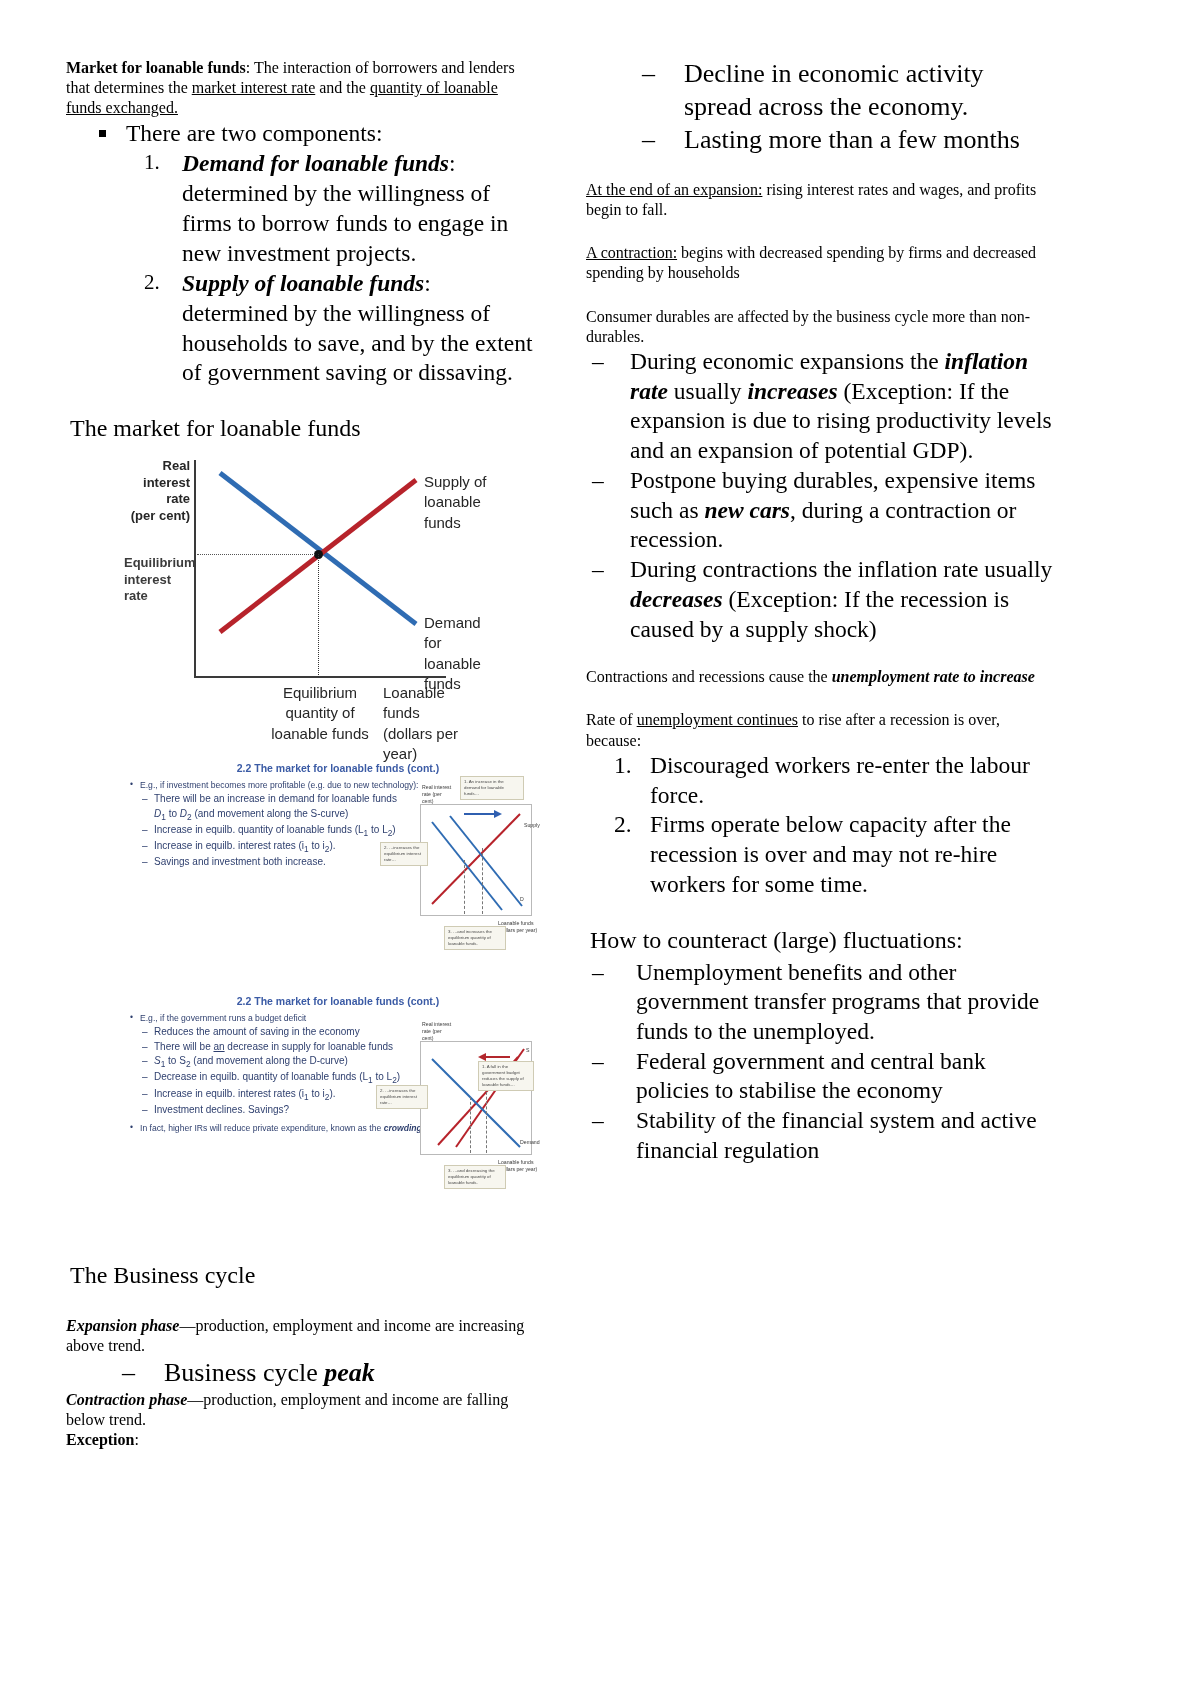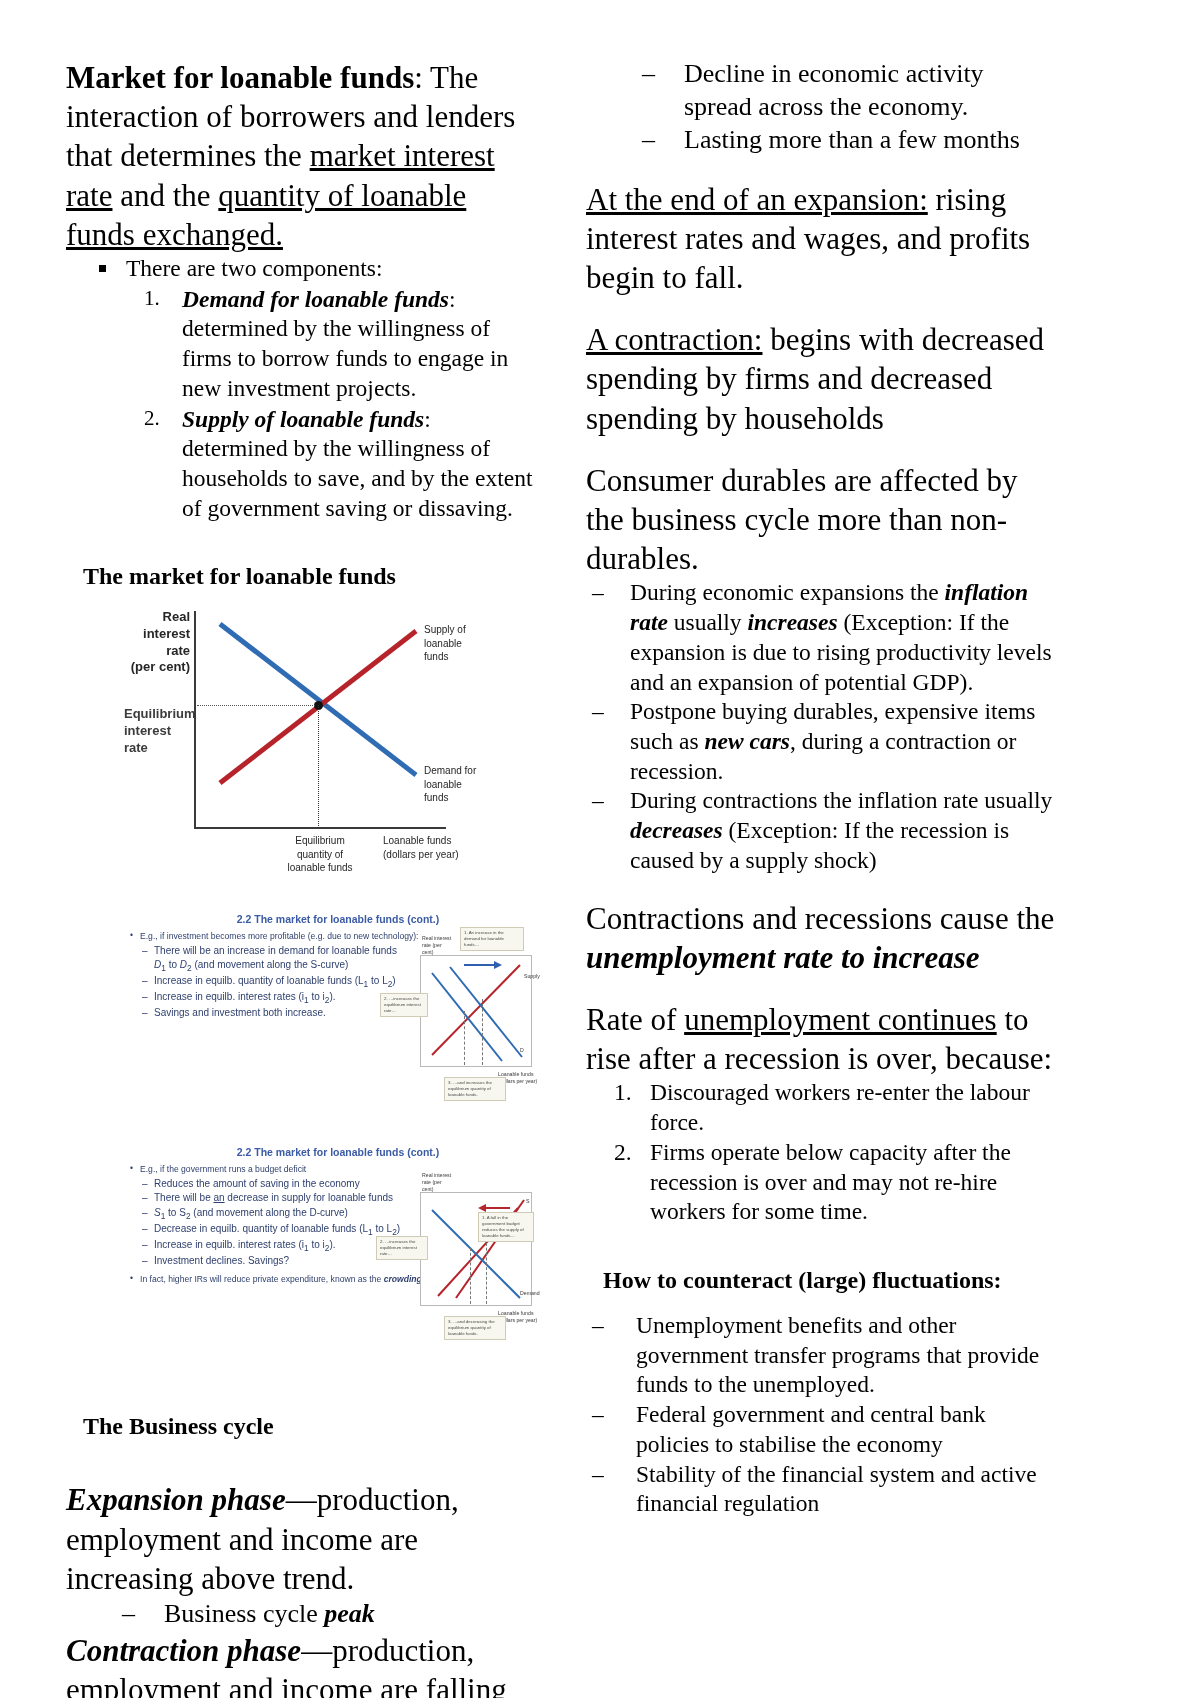--- a/index.html
+++ b/index.html
@@ -15,21 +15,21 @@
     position:relative;
     width:1200px;height:1698px;
     box-sizing:border-box;
     padding:58px 62px 40px 66px;
   }
   .cols{display:flex;gap:52px;align-items:flex-start;}
   .col{width:468px;}
   .col-right{width:470px;}
 
   p,ul,ol{margin:0;}
-  .blk{font-size:31px;line-height:1.265;}
+  .blk{font-size:16px;line-height:1.265;}
   .bold{font-weight:bold;}
   .u{text-decoration:underline;}
   .bi{font-weight:bold;font-style:italic;}
   .spacer{height:23px;}
 
   
   .lvl-sq{margin:0;padding:0;list-style:none;}
   .lvl-sq>li{
     position:relative;padding-left:60px;font-size:23.5px;line-height:1.265;
   }
@@ -63,33 +63,33 @@
   .lvl-dash2>li:before{
     content:"\2013";position:absolute;left:6px;top:0;
   }
 
   .lvl-num2{margin:0;padding:0;list-style:none;}
   .lvl-num2>li{
     position:relative;padding-left:64px;font-size:23.5px;line-height:1.265;
   }
   .lvl-num2>li .num{position:absolute;left:28px;top:0;}
 
-  .head{font-size:24px;font-weight:bold;margin:17px;}
+  .head{font-size:24px;font-weight:normal;margin:4px;}
 
   
   .fig1{position:relative;width:390px;height:262px;margin:14px 0 0 62px;}
   .fig1 .plot{
     position:absolute;left:66px;top:4px;width:250px;height:216px;
     border-left:2.5px solid #3a3a3a;border-bottom:2.5px solid #3a3a3a;
   }
   .axlab{position:absolute;font-family:"Liberation Sans","DejaVu Sans",sans-serif;
     font-size:13px;font-weight:bold;color:#262626;line-height:1.28;}
   .axlab.thin{font-weight:bold;color:#3b3b3b;}
   .curvelab{position:absolute;font-family:"Liberation Sans","DejaVu Sans",sans-serif;
-    font-size:10px;color:#262626;line-height:1.35;}
+    font-size:15px;color:#262626;line-height:1.35;}
   .dot{position:absolute;width:9px;height:9px;border-radius:50%;background:#111;}
   .dashh{position:absolute;border-top:1.6px dotted #555;}
   .dashv{position:absolute;border-left:1.6px dotted #333;}
 
   
   .slide{position:relative;width:420px;margin:18px 0 0 62px;
     font-family:"Liberation Sans","DejaVu Sans",sans-serif;color:#2b3b7d;}
   .slide .stitle{font-size:10.5px;font-weight:bold;color:#3b5ba5;margin-bottom:5px;text-align:center;}
   .slide .sb{font-size:8.6px;line-height:1.42;color:#2e3f6e;position:relative;
     padding-left:12px;margin-bottom:1px;}

